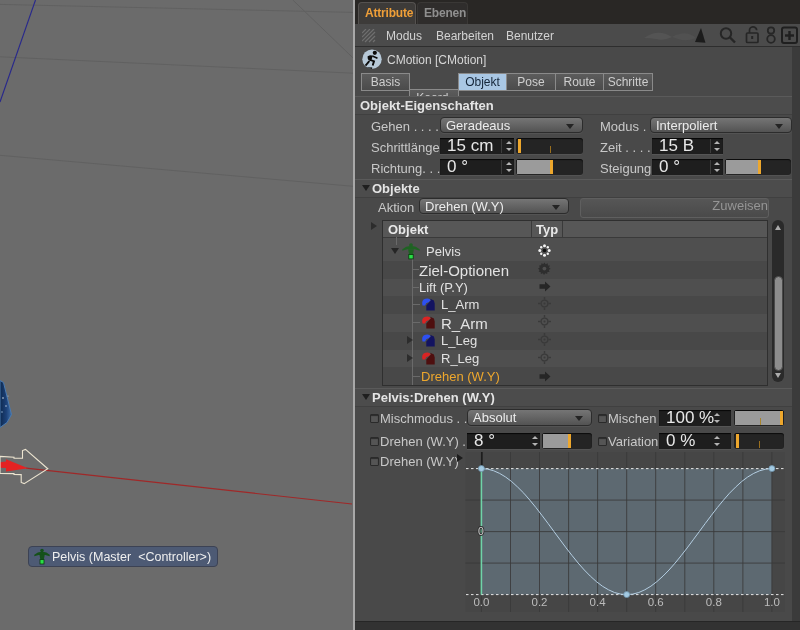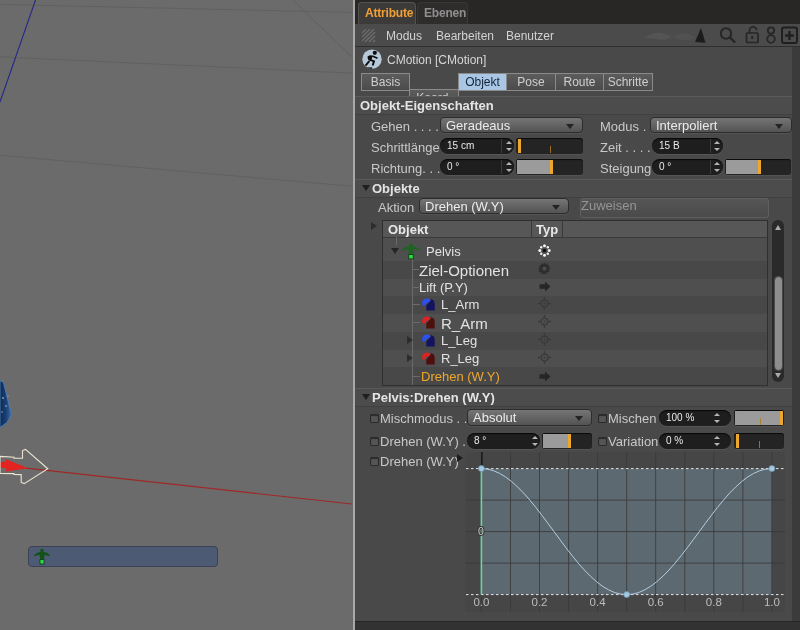--- a/index.html
+++ b/index.html
@@ -1,19 +1,19 @@
 <!DOCTYPE html>
 <html><head><meta charset="utf-8"><style>
 html,body{margin:0;padding:0}
 #root{position:relative;width:800px;height:630px;background:#494949;overflow:hidden;
  font-family:"Liberation Sans",sans-serif;-webkit-font-smoothing:antialiased}
 .abs{position:absolute}
 .lbl{position:absolute;font-size:13px;color:#c8c8c8;white-space:nowrap;line-height:16px}
 .hdr{position:absolute;font-size:13px;font-weight:bold;color:#e4e4e4;white-space:nowrap}
-.fld{position:absolute;background:#1e1e1e;border-radius:8px;color:#e8e8e8;font-size:10px;
+.fld{position:absolute;background:#1e1e1e;border-radius:0;color:#e8e8e8;font-size:17px;
  line-height:16px;padding-left:7px;box-shadow:0 1px 0 rgba(255,255,255,0.07), inset 0 1px 1px rgba(0,0,0,0.8)}
 .dd{position:absolute;background:linear-gradient(#757575,#535353);border-radius:4px;color:#ececec;
  font-size:13px;line-height:15px;padding-left:5px;border:1px solid #2c2c2c;box-shadow:0 1px 0 rgba(255,255,255,0.06)}
 .dd:after{content:"";position:absolute;right:8px;top:6px;border-left:4.5px solid transparent;
  border-right:4.5px solid transparent;border-top:5px solid #242424}
 .sld{position:absolute;background:#242424;border-radius:3px;box-shadow:0 1px 0 rgba(255,255,255,0.06), inset 0 1px 1px rgba(0,0,0,0.7);overflow:hidden}
 .sfill{position:absolute;left:1px;top:1px;bottom:1px;background:#9b9b9b}
 .smark{position:absolute;top:1px;bottom:1px;width:3px;background:#eda72d}
 .stick{position:absolute;bottom:1px;height:7px;width:1px;background:#9a6f1e}
 .spin{position:absolute;width:6px;height:10px}
@@ -58,20 +58,21 @@
  <polygon points="0,456.4 14,457.2 14,458.2 22.5,458.2 22.5,450.6 25.5,449.4 47.8,468.8 24.2,483.6 21.2,482.4 21.2,474.6 14,474.4 14,473.6 0,473.4" fill="none" stroke="#ece4d0" stroke-width="1.1" stroke-linejoin="miter"></polygon>
 </svg>
 
 <div class="abs" style="left:28px;top:546px;width:190px;height:21px;background:#4d5a74;border:1px solid #3c4254;border-radius:4px;box-sizing:border-box"></div>
 <svg class="abs" style="left:34px;top:548px" width="16" height="17" viewBox="0 0 16 17">
  <polygon points="0.3,6.8 3.8,4.4 6.2,4 10,4 12.4,4.4 15.7,6.8 15.7,8.2 11.3,6.9 4.7,6.9 0.3,8.2" fill="#15511a"></polygon>
  <circle cx="8" cy="2.6" r="1.8" fill="#15511a"></circle>
  <polygon points="5.5,6.8 10.7,6.8 9.8,12 6.4,12" fill="#15511a"></polygon>
  <rect x="6" y="11.6" width="4" height="4.4" fill="#2ade46" stroke="#0b3a0e" stroke-width="0.8"></rect>
 </svg>
+<div class="abs" style="left:52px;top:550px;font-size:12.5px;color:#efefef;white-space:nowrap">Pelvis (Master &nbsp;&lt;Controller&gt;)</div>
 
 <div class="abs" style="left:353px;top:0;width:2px;height:630px;background:#a8a8a8"></div>
 
 <div class="abs" style="left:355px;top:0;width:445px;height:24px;background:#292725"></div>
 <div class="abs" style="left:358px;top:2px;width:58px;height:22px;background:#3d3b39;border:1px solid #555250;border-bottom:none;border-radius:4px 4px 0 0;box-sizing:border-box"></div>
 <div class="abs" style="left:365px;top:6px;font-size:12px;font-weight:bold;color:#ef9f38;letter-spacing:-0.2px">Attribute</div>
 <div class="abs" style="left:417px;top:2px;width:51px;height:22px;background:#2f2d2c;border:1px solid #3a3836;border-bottom:none;border-radius:4px 4px 0 0;box-sizing:border-box"></div>
 <div class="abs" style="left:424px;top:6px;font-size:12px;font-weight:bold;color:#8f8f8f;letter-spacing:-0.2px">Ebenen</div>
 
 <div class="abs" style="left:355px;top:24px;width:445px;height:23px;background:#4b4b4b;border-bottom:1px solid #2e2e2e;box-sizing:border-box"></div>
@@ -187,21 +188,21 @@
 <div class="fsep" style="left:528px;top:434px;height:14px"></div>
 <div class="fsep" style="left:711px;top:411px;height:14px"></div>
 <div class="fsep" style="left:711px;top:434px;height:14px"></div>
 
 <div class="secthdr" style="top:179px"></div>
 <div class="tri-d" style="left:362px;top:185px"></div>
 <div class="hdr" style="left:372px;top:181px">Objekte</div>
 
 <div class="lbl" style="left:378px;top:200px">Aktion</div>
 <div class="dd" style="left:419px;top:198px;width:150px;height:16px;box-sizing:border-box">Drehen (W.Y)</div>
-<div class="abs" style="left:580px;top:198px;width:189px;height:20px;background:linear-gradient(#565656,#4a4a4a);border:1px solid #5f5f5f;border-radius:3px;box-sizing:border-box;color:#959595;font-size:13px;text-align:left;line-height:14px">Zuweisen</div>
+<div class="abs" style="left:580px;top:198px;width:189px;height:20px;background:linear-gradient(#565656,#4a4a4a);border:1px solid #5f5f5f;border-radius:3px;box-sizing:border-box;color:#959595;font-size:13px;text-align:right;line-height:14px">Zuweisen</div>
 
 <div class="tri-r" style="left:371px;top:222px;border-left-color:#2c2c2c"></div>
 <div class="abs" style="left:382px;top:220px;width:386px;height:166px;background:#4f4f4f;border:1px solid #2f2f2f;box-sizing:border-box;overflow:hidden">
 
  <div class="abs" style="left:0;top:0;width:100%;height:16px;background:#575757;border-bottom:1px solid #3a3a3a"></div>
  <div class="abs" style="left:5px;top:1px;font-size:13px;font-weight:bold;color:#e8e8e8">Objekt</div>
  <div class="abs" style="left:148px;top:0;width:1px;height:16px;background:#3a3a3a"></div>
  <div class="abs" style="left:153px;top:1px;font-size:13px;font-weight:bold;color:#e8e8e8">Typ</div>
  <div class="abs" style="left:179px;top:0;width:1px;height:16px;background:#3a3a3a"></div>
 

